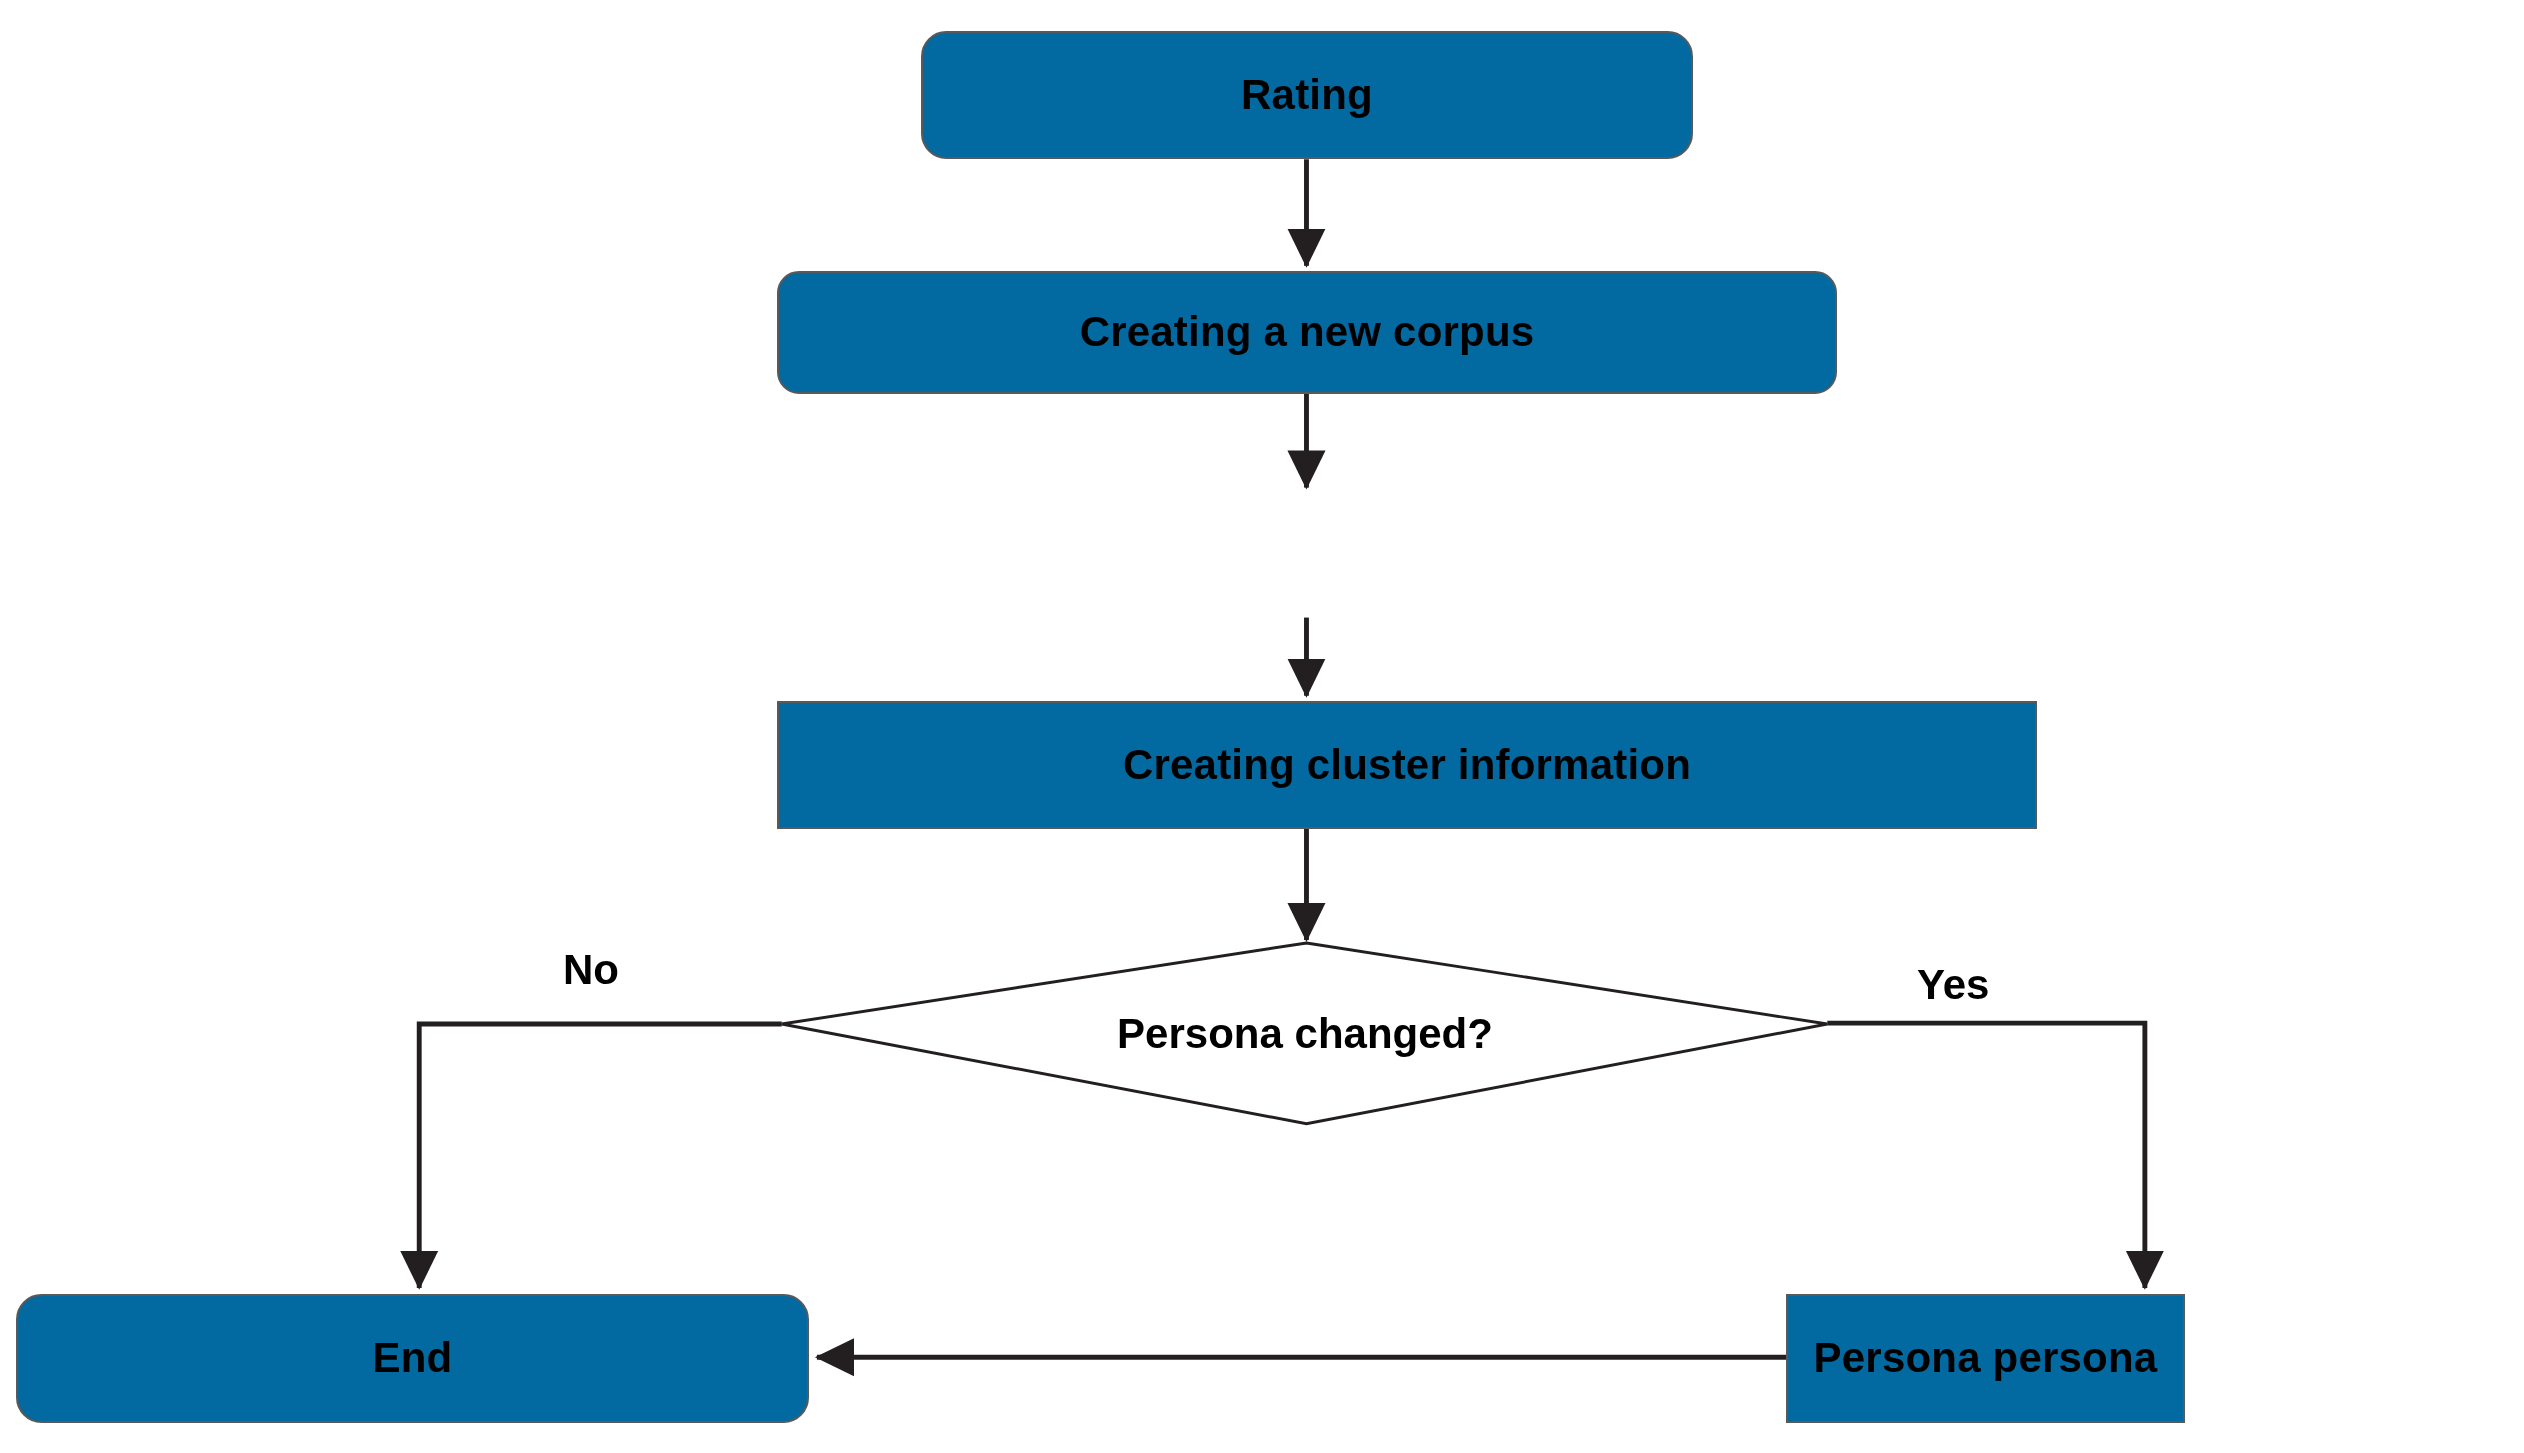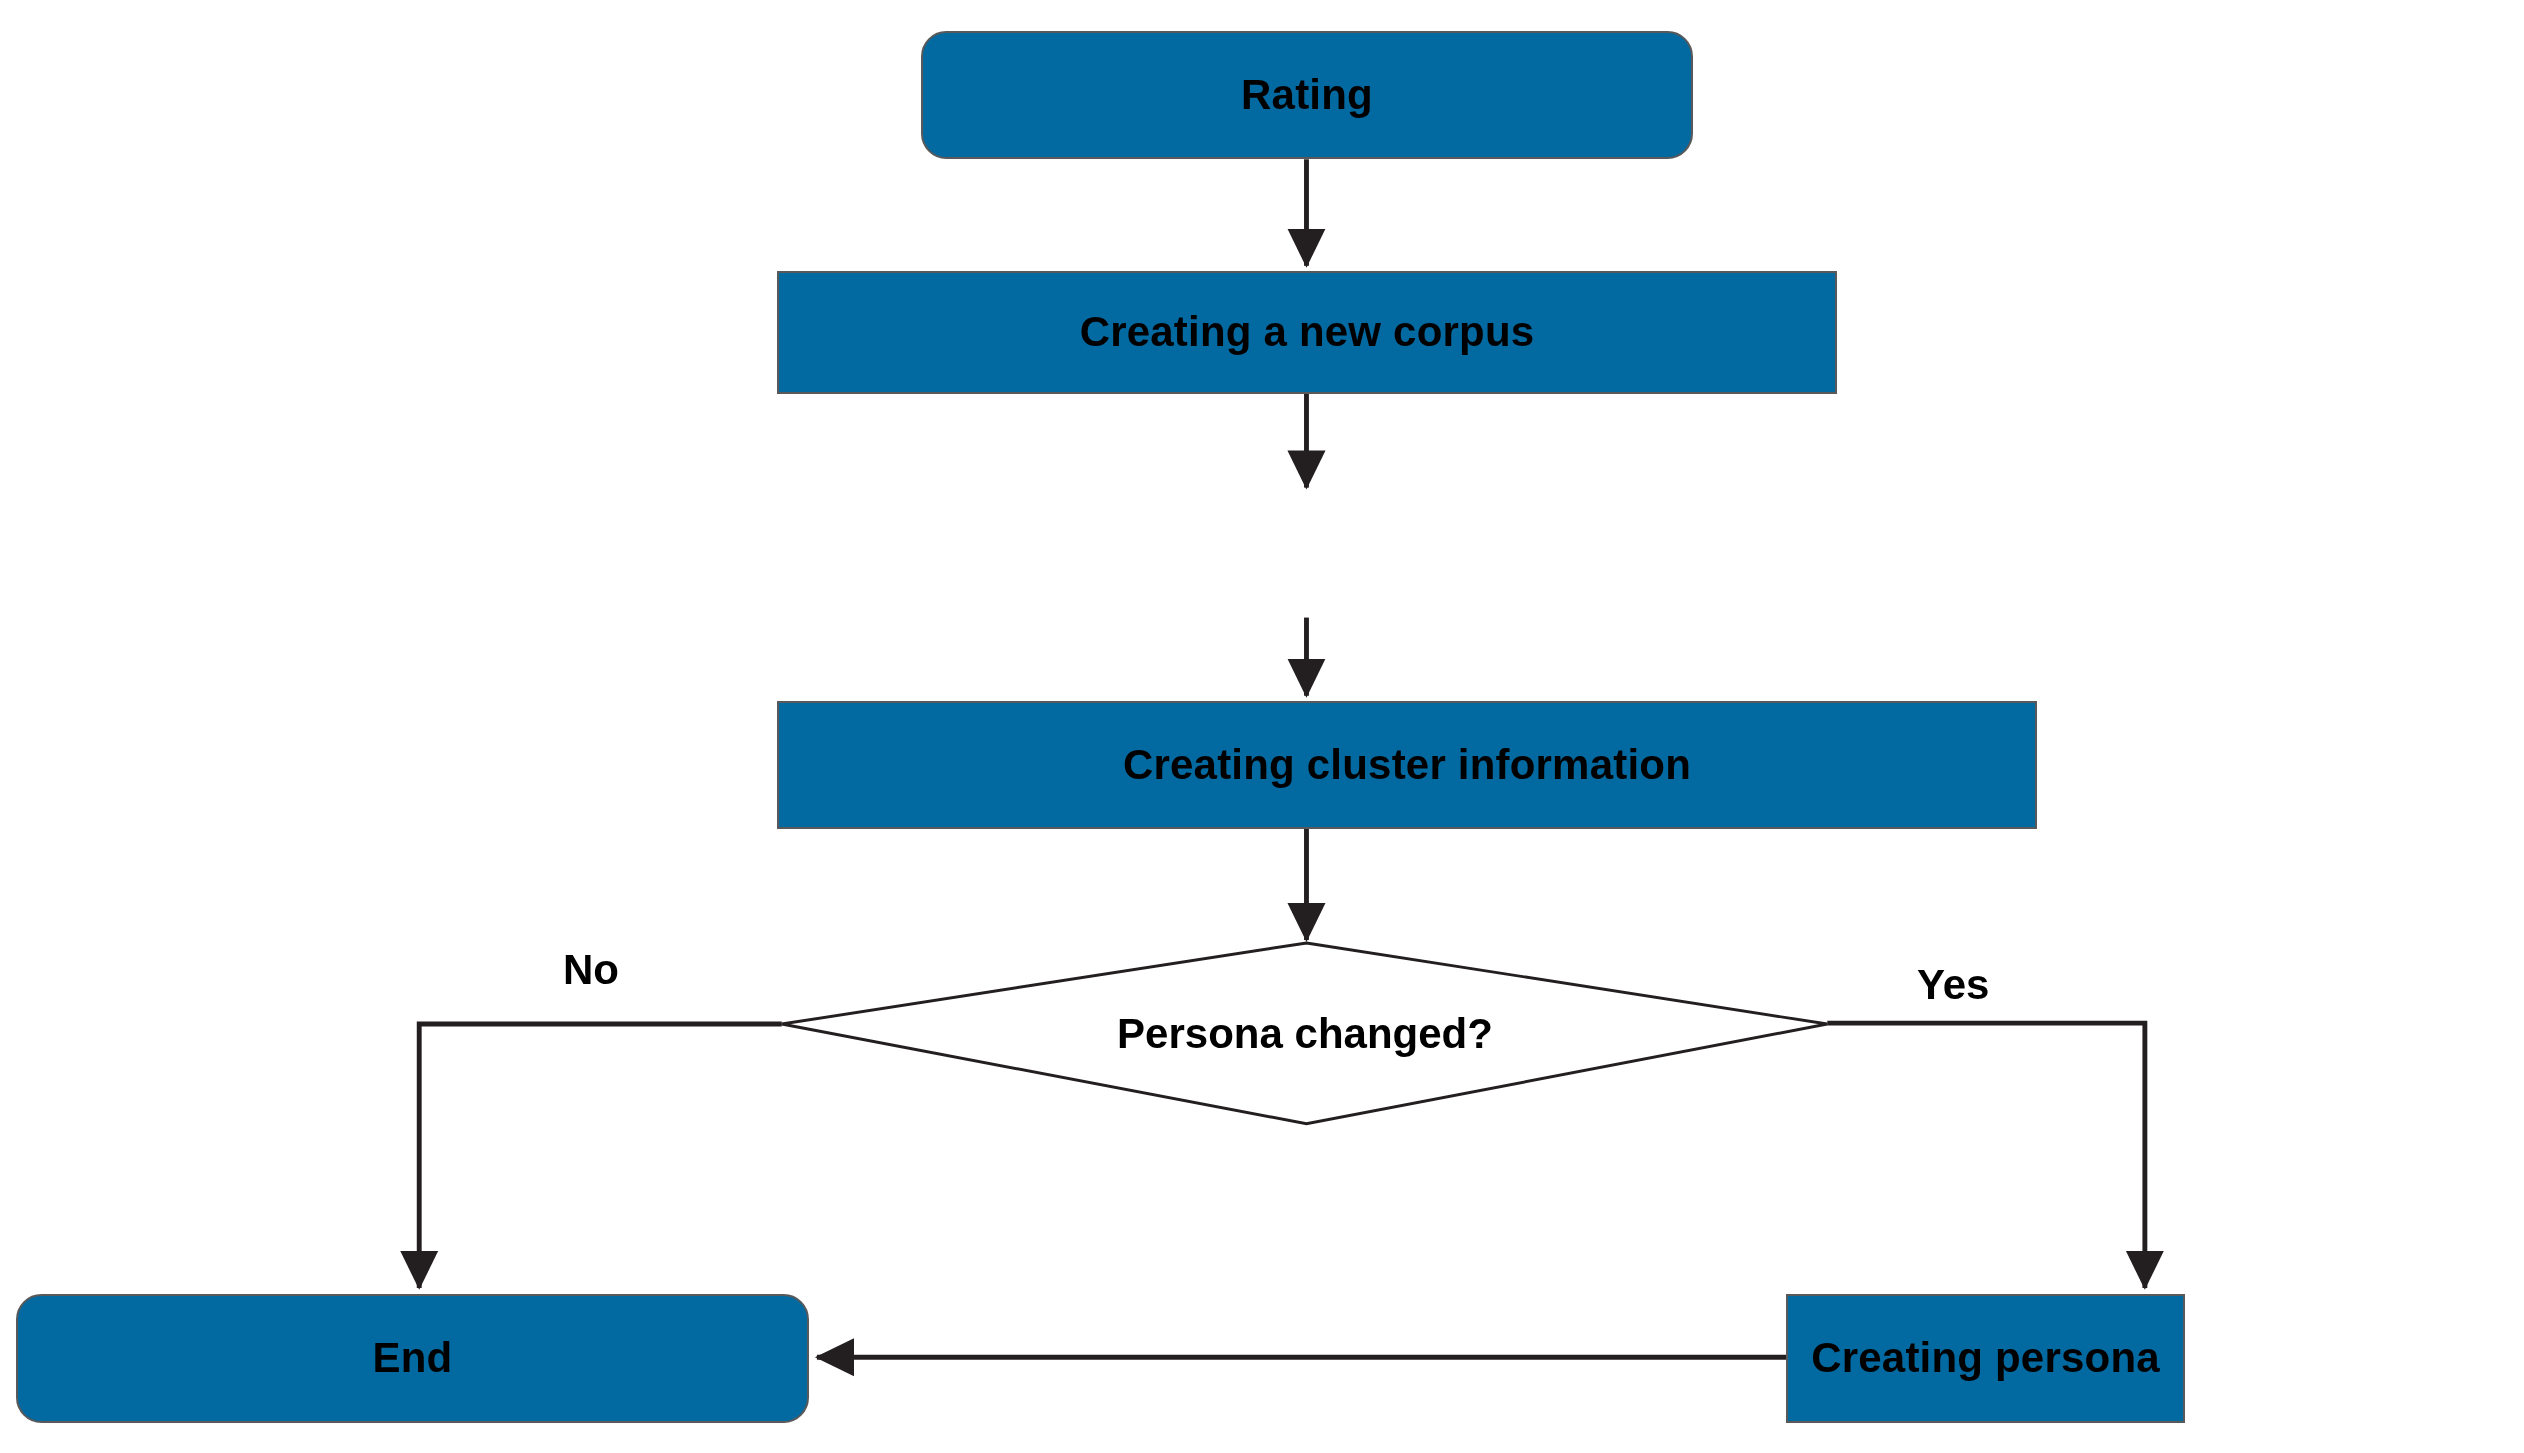--- a/index.html
+++ b/index.html
@@ -91,21 +91,21 @@
 
     <path d="M 1870,1047 L 2195,1047 L 2195,1318" fill="none" stroke="#231f20" stroke-width="5" marker-end="url(#arrowhead)"></path>
 
     <line x1="1828" y1="1389" x2="836" y2="1389" stroke="#231f20" stroke-width="5" marker-end="url(#arrowhead)"></line>
   </svg>
 
   <div class="node node-terminal" style="left:921px; top:31px; width:772px; height:128px; font-size:42px;">
     <span class="node-label">Rating</span>
   </div>
 
-  <div class="node node-process" style="left:777px; top:271px; width:1060px; height:123px; font-size:42px;">
+  <div class="node node-process" style="left:777px; top:271px; width:1060px; height:123px; font-size:42px;border-radius:22px;">
     <span class="node-label">Creating a new corpus</span>
   </div>
 
 
   <div class="node node-process" style="left:777px; top:701px; width:1260px; height:128px; font-size:42px;">
     <span class="node-label">Creating cluster information</span>
   </div>
 
   <div class="node-decision" style="left:782px; top:943px; width:1046px; height:181px;">
     <span class="decision-text" style="font-size:42px;">Persona changed?</span>
@@ -117,17 +117,17 @@
 
   <div class="edge-label" style="left:1917px; top:961px; font-size:42px;">
     <span>Yes</span>
   </div>
 
   <div class="node node-terminal" style="left:16px; top:1294px; width:793px; height:129px; font-size:42px;">
     <span class="node-label">End</span>
   </div>
 
   <div class="node node-process" style="left:1786px; top:1294px; width:399px; height:129px; font-size:42px;">
-    <span class="node-label">Creating persona</span>
+    <span class="node-label">Persona persona</span>
   </div>
 
 </div>
 
 
 </body></html>

